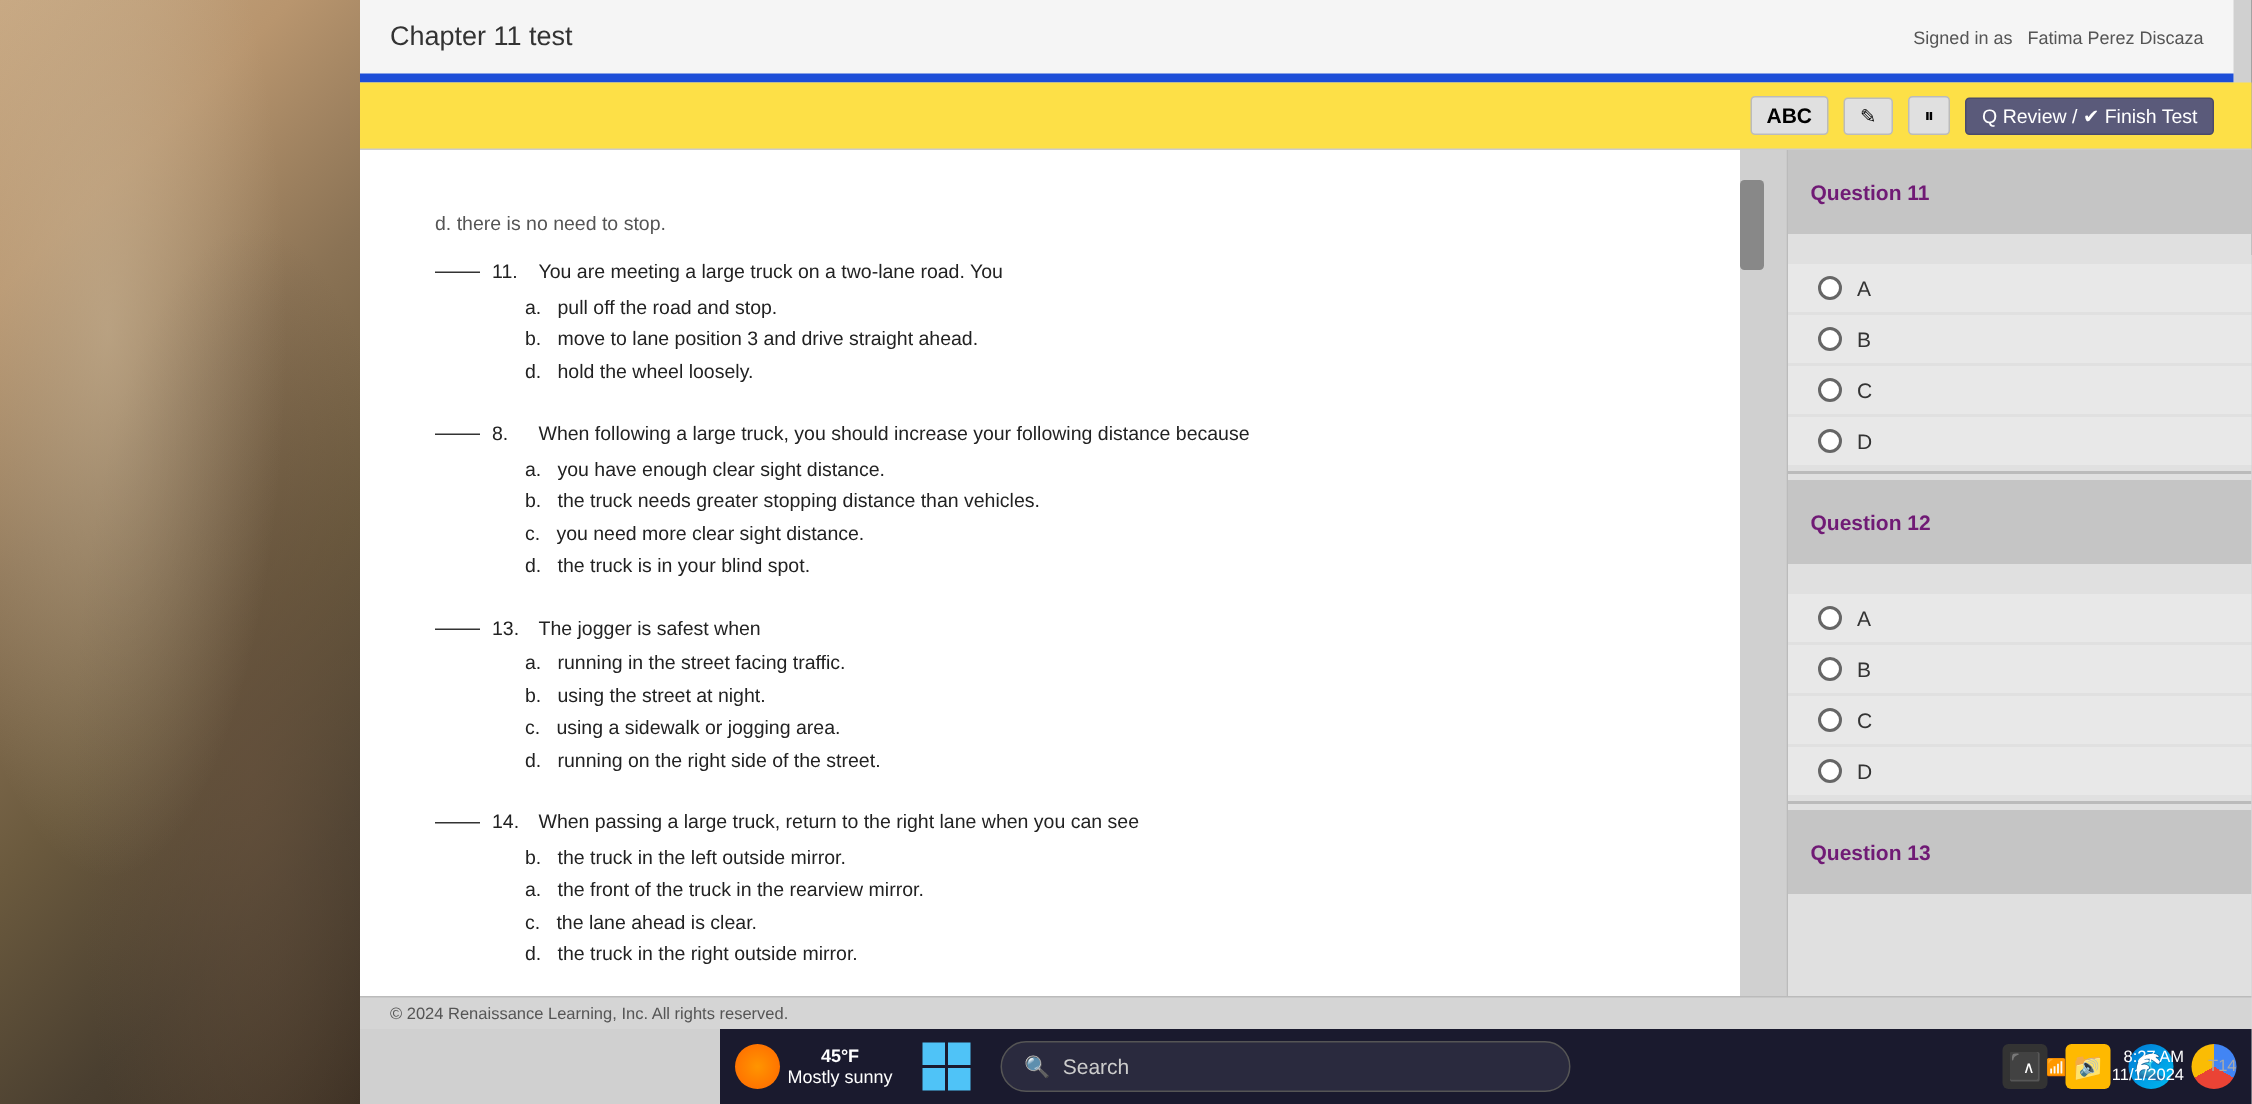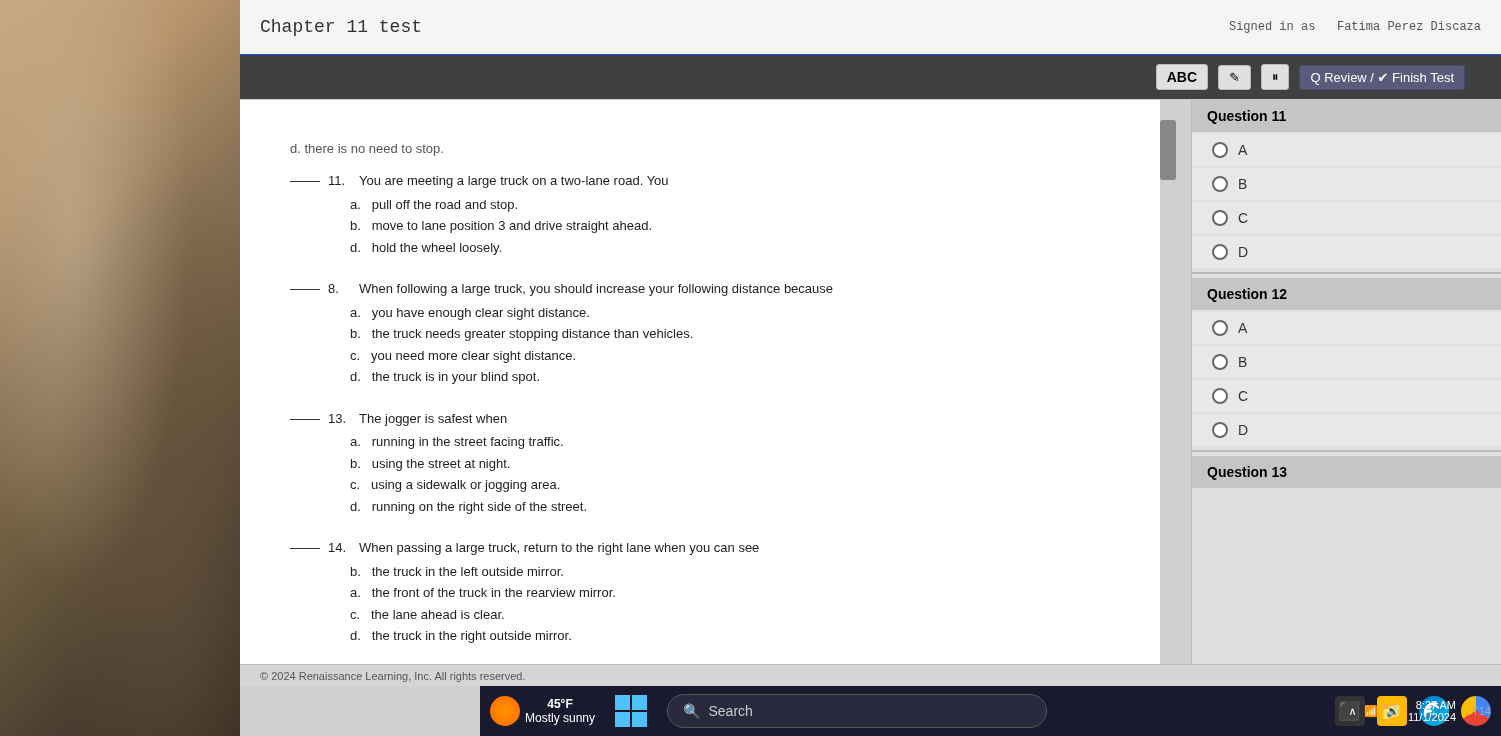--- a/index.html
+++ b/index.html
@@ -36,28 +36,27 @@
       position: absolute;
       left: 240px; top: 0;
       width: 1261px;
       height: 736px;
       background: #d0d0d0;
     }
 
     
     .header-bar {
       position: absolute;
-      top: 0; left: 0; right: 0;
+      top: 0; left: 0; right: 12px;
       height: 55px;
       background: #f5f5f5;
-      border-bottom: 1px solid #1d4ed8;
+      border-bottom: 6px solid #1d4ed8;
       display: flex;
       align-items: center;
       padding: 0 20px;
-      font-family: Liberation Mono, monospace;
     }
 
     .header-title {
       font-size: 18px;
       color: #333;
       font-weight: normal;
     }
 
     .header-right {
       position: absolute;
@@ -72,26 +71,26 @@
     .signed-in-text {
       font-size: 12px;
       color: #555;
     }
 
     
     .toolbar {
       position: absolute;
       top: 55px; left: 0; right: 0;
       height: 45px;
-      background: #404040;
+      background: #fde047;
       border-bottom: 1px solid #ccc;
       display: flex;
       align-items: center;
       justify-content: flex-end;
-      padding: 0 36px;
+      padding: 0 25px;
       gap: 10px;
     }
 
     .toolbar-btn {
       background: #e0e0e0;
       border: 1px solid #bbb;
       padding: 4px 10px;
       border-radius: 3px;
       font-size: 13px;
       cursor: pointer;
@@ -145,25 +144,25 @@
       top: 100px; right: 0;
       width: 310px;
       bottom: 50px;
       background: #e0e0e0;
       border-left: 1px solid #bbb;
       overflow-y: auto;
     }
 
     .question-section {
       background: #c5c5c5;
-      padding: 8px 15px;
+      padding: 20px 15px;
       font-size: 14px;
       font-weight: bold;
-      color: #000000;
-      margin-bottom: 2px;
+      color: #701a75;
+      margin-bottom: 20px;
     }
 
     .answer-option {
       display: flex;
       align-items: center;
       gap: 10px;
       padding: 8px 20px;
       background: #e8e8e8;
       margin: 2px 0;
       cursor: pointer;

